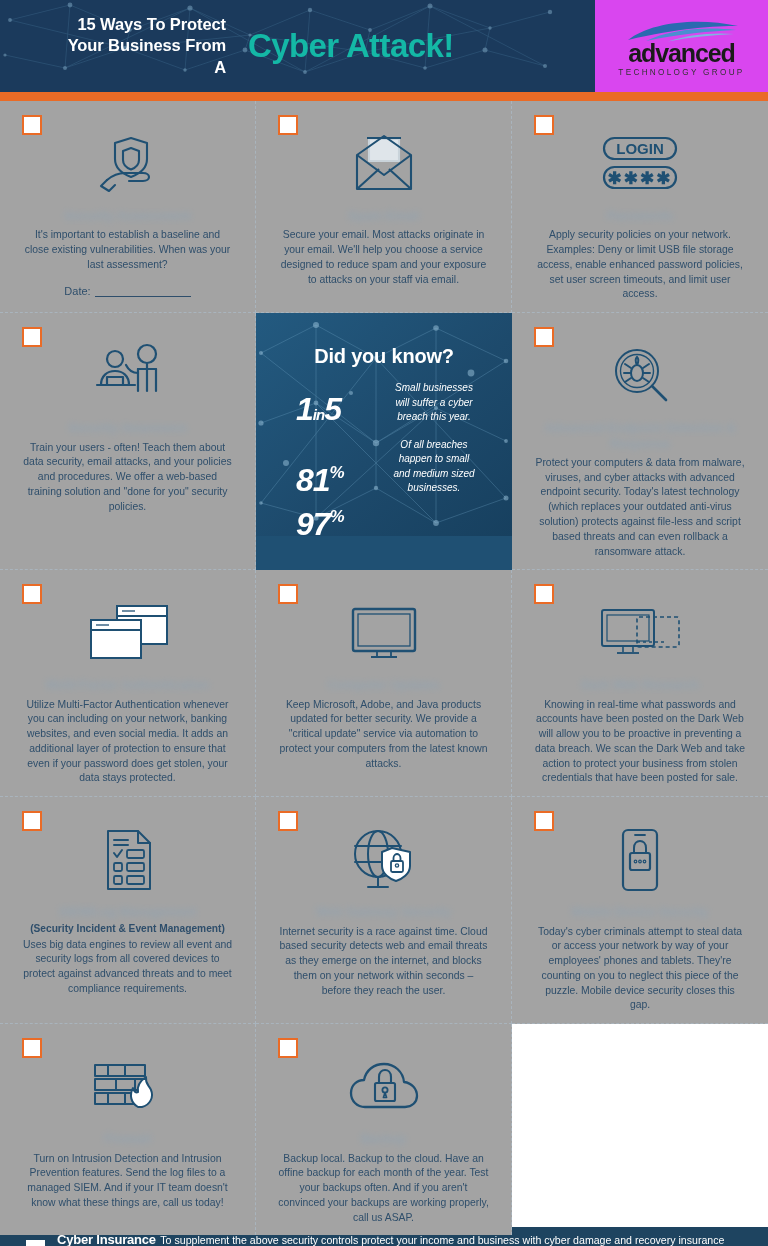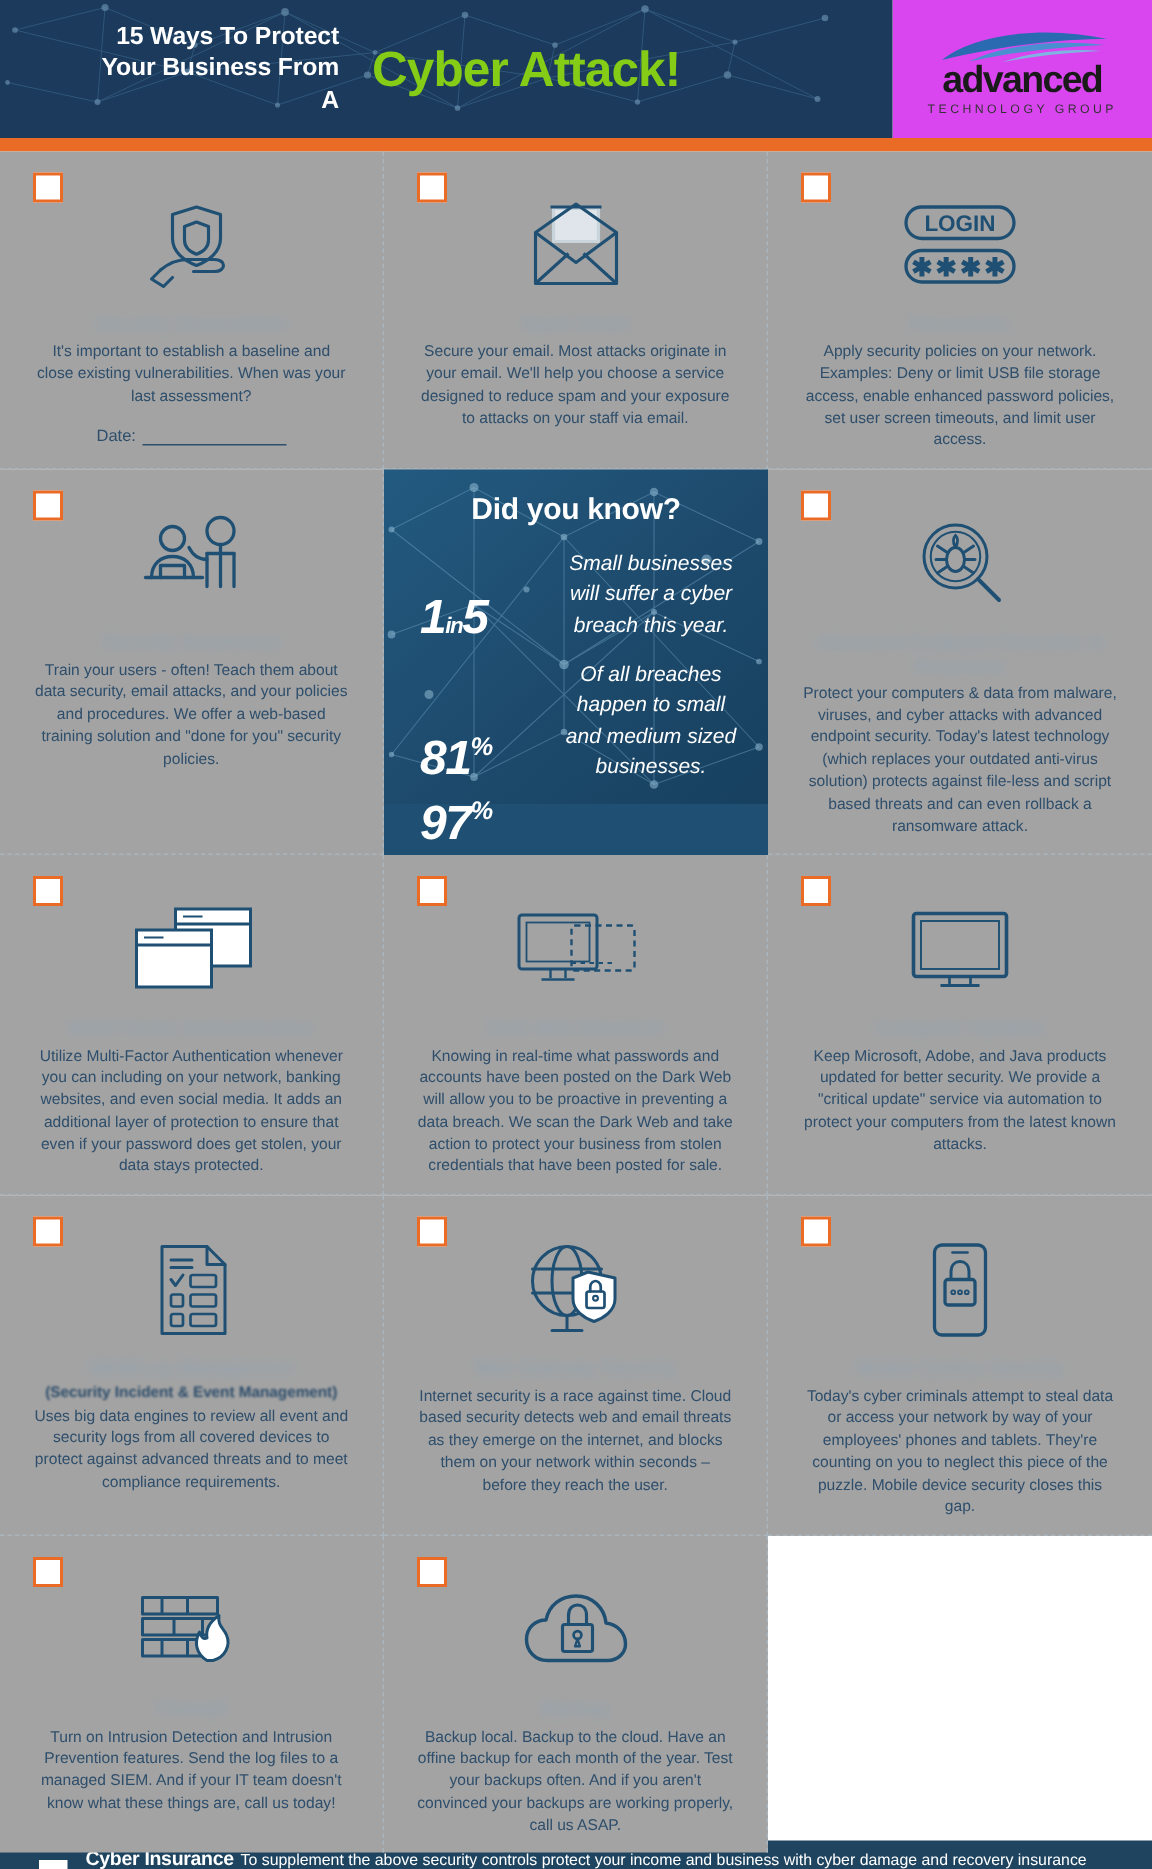--- a/index.html
+++ b/index.html
@@ -41,21 +41,21 @@
     font-weight: bold;
     line-height: 1.28;
     text-align: right;
     margin-left: 56px;
     width: 170px;
     letter-spacing: -0.1px;
   }
   .header-title-main {
     position: relative;
     z-index: 3;
-    color: #84cc16;
+    color: #14b8a6;
     font-size: 33px;
     font-weight: bold;
     margin-left: 22px;
     letter-spacing: -0.6px;
     white-space: nowrap;
   }
   .header-logo {
     flex: 1 1 auto;
     background: #d946ef;
     display: flex;
@@ -166,21 +166,21 @@
     height: 11px;
   }
 
   
   .dyk {
     position: relative;
     grid-column: 2;
     grid-row: 2;
     background: #1f5073;
     border: none;
-    padding: 0;
+    padding: 16px;
     overflow: hidden;
     display: block;
   }
   .dyk-net { position: absolute; inset: 0; }
   .dyk-inner {
     position: relative;
     z-index: 3;
     padding: 16px 14px 10px 14px;
     height: 100%;
   }
@@ -205,21 +205,21 @@
     line-height: 0.95;
     flex: 0 0 92px;
     text-align: left;
     padding-left: 10px;
     letter-spacing: -1px;
   }
   .stat-num .small { font-size: 15px; font-weight: bold; }
   .stat-num .pct { font-size: 17px; vertical-align: top; }
   .stat-text {
     color: #ffffff;
-    font-size: 14px;
+    font-size: 10px;
     line-height: 1.45;
     text-align: center;
     flex: 1 1 auto;
     padding-right: 4px;
   }
 
   
   .footer {
     width: 768px;
     height: 45px;
@@ -448,45 +448,45 @@
         <path d="M11 23 H24" stroke-width="1.3"></path>
       </svg>
     </div>
     <div class="card-title">Multi-Factor Authentication</div>
     <div class="card-body soft-top">Utilize Multi-Factor Authentication whenever you can including on your network, banking websites, and even social media. It adds an additional layer of protection to ensure that even if your password does get stolen, your data stays protected.</div>
   </div>
 
   <div class="cell">
     <div class="checkbox"></div>
     <div class="icon-wrap">
+      <svg width="74" height="58" viewBox="0 0 74 58" fill="none" stroke="#1f5073" stroke-width="2.4">
+        <rect x="6" y="5" width="62" height="42" rx="2"></rect>
+        <rect x="11" y="10" width="52" height="32" stroke-width="1.3"></rect>
+        <path d="M30 47 V52 M44 47 V52" stroke-width="1.8"></path>
+        <path d="M24 53 H50" stroke-width="2"></path>
+      </svg>
+    </div>
+    <div class="card-title">Computer Updates</div>
+    <div class="card-body soft-top">Keep Microsoft, Adobe, and Java products updated for better security. We provide a "critical update" service via automation to protect your computers from the latest known attacks.</div>
+  </div>
+
+  <div class="cell">
+    <div class="checkbox"></div>
+    <div class="icon-wrap">
       <svg width="86" height="58" viewBox="0 0 86 58" fill="none" stroke="#1f5073" stroke-width="2">
         <rect x="5" y="6" width="52" height="36" rx="2"></rect>
         <rect x="10" y="11" width="42" height="26" stroke-width="1.2"></rect>
         <path d="M26 42 V48 M36 42 V48" stroke-width="1.6"></path>
         <path d="M20 49 H42" stroke-width="1.8"></path>
         <rect x="40" y="13" width="42" height="30" rx="2" stroke-dasharray="4 3" stroke-width="1.6"></rect>
         <path d="M40 38 H70" stroke-dasharray="3 3" stroke-width="1.3"></path>
       </svg>
     </div>
     <div class="card-title">Dark Web Research</div>
     <div class="card-body soft-top">Knowing in real-time what passwords and accounts have been posted on the Dark Web will allow you to be proactive in preventing a data breach. We scan the Dark Web and take action to protect your business from stolen credentials that have been posted for sale.</div>
-  </div>
-
-  <div class="cell">
-    <div class="checkbox"></div>
-    <div class="icon-wrap">
-      <svg width="74" height="58" viewBox="0 0 74 58" fill="none" stroke="#1f5073" stroke-width="2.4">
-        <rect x="6" y="5" width="62" height="42" rx="2"></rect>
-        <rect x="11" y="10" width="52" height="32" stroke-width="1.3"></rect>
-        <path d="M30 47 V52 M44 47 V52" stroke-width="1.8"></path>
-        <path d="M24 53 H50" stroke-width="2"></path>
-      </svg>
-    </div>
-    <div class="card-title">Computer Updates</div>
-    <div class="card-body soft-top">Keep Microsoft, Adobe, and Java products updated for better security. We provide a "critical update" service via automation to protect your computers from the latest known attacks.</div>
   </div>
 
   <div class="cell">
     <div class="checkbox"></div>
     <div class="icon-wrap">
       <svg width="56" height="64" viewBox="0 0 56 64" fill="none" stroke="#1f5073" stroke-width="2" stroke-linecap="round" stroke-linejoin="round">
         <path d="M8 3 H38 L50 15 V61 H8 Z"></path>
         <path d="M38 3 V15 H50"></path>
         <path d="M14 12 H28 M14 17 H28"></path>
         <path d="M14 25 L17 29 L22 22"></path>

